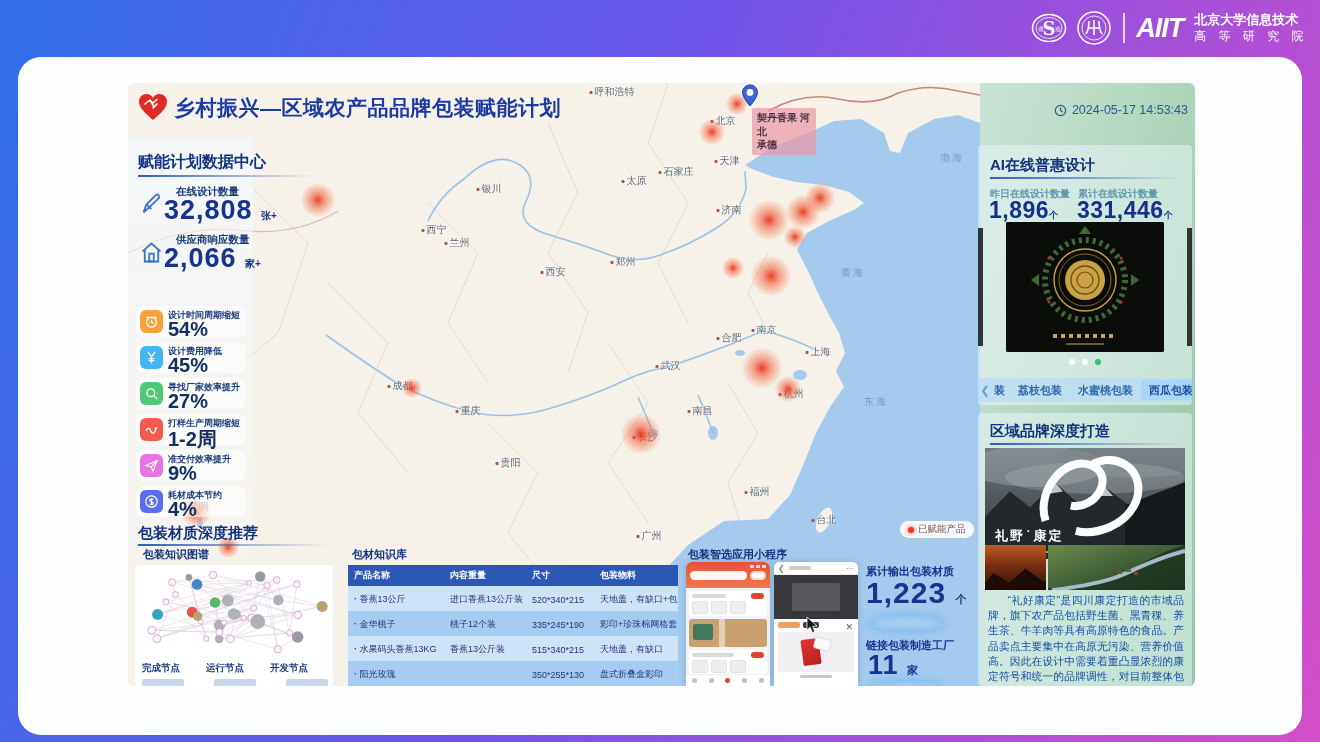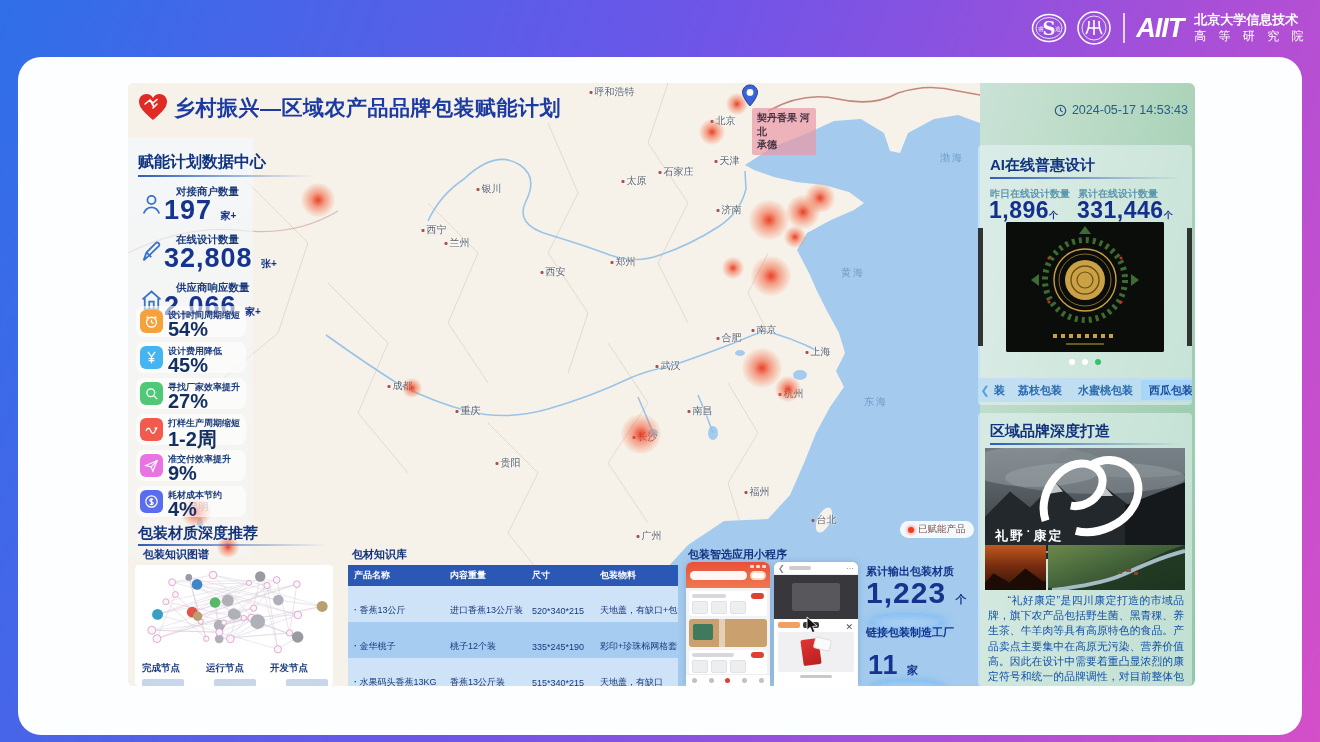--- a/index.html
+++ b/index.html
@@ -65,21 +65,21 @@
   
   .graph-card { position:absolute; left:7px; top:482px; width:198px; height:121px; background:#fff; border-radius:4px; overflow:hidden; padding:3px; }
   .g-legend { display:flex; gap:26px; margin:2px 0 0 4px; }
   .g-legend span { font-size:9.5px; font-weight:bold; color:#1a3a7a; }
   .g-bars { display:flex; gap:30px; margin:4px 0 0 4px; }
   .g-bars i { width:42px; height:8px; background:#c9d6ea; border-radius:2px; }
   
   .kb-label { position:absolute; left:224px; top:464px; font-size:11px; font-weight:bold; color:#12337e; }
   .kb { position:absolute; left:220px; top:482px; width:330px; border-collapse:collapse; table-layout:fixed; font-size:9px; }
   .kb th { background:#2b57b5; color:#fff; font-weight:bold; text-align:left; padding:4px 6px; white-space:nowrap; }
-  .kb td { color:#1a3a7a; padding:18px 6px 5px 6px; white-space:nowrap; overflow:hidden; }
+  .kb td { color:#1a3a7a; padding:7px 6px 5px 6px; white-space:nowrap; overflow:hidden; }
   .kb tr:nth-child(odd) td { background:#cfe3f8; }
   .kb tr:nth-child(even) td { background:#a6cdf1; }
   .kb td b { font-weight:bold; }
   
   .mini-label { position:absolute; left:560px; top:464px; font-size:11px; font-weight:bold; color:#12337e; }
   .phone { position:absolute; top:479px; width:84px; height:124px; background:#fff; border-radius:6px 6px 0 0;
     box-shadow:0 0 6px rgba(80,110,160,.35); overflow:hidden; }
   .ph1 { left:558px; } .ph2 { left:646px; }
   .ph-hd { height:26px; background:linear-gradient(180deg,#e8503a,#f07850); padding:3px 4px; }
   .ph-status { display:flex; justify-content:flex-end; gap:2px; }
@@ -295,28 +295,20 @@
     <svg class="clk" viewBox="0 0 14 14" fill="none" stroke="#265e86" stroke-width="1.3">
       <circle cx="7" cy="7" r="5.6"></circle>
           <path d="M7 3.8V7l2.3 1.5"></path>
     </svg>
     <span>2024-05-17 14:53:43</span>
   </div>
 
   <div class="sec-title" style="left:10px;top:69px;font-size:16px;">赋能计划数据中心</div>
   <div class="u-line" style="left:10px;top:92px;width:176px;"></div>
   <div class="stats" id="stats">
-        <div class="stat">
-          <div class="ic"><svg viewBox="0 0 24 24" fill="none" stroke="#3a72c8" stroke-width="1.6">
-              <circle cx="12" cy="8" r="3.6"></circle>
-              <path d="M5 20c1.5-4 4-5.5 7-5.5s5.5 1.5 7 5.5"></path>
-            </svg></div>
-          <div class="lb">对接商户数量</div>
-          <div class="vl">197 <span class="un">家+</span></div>
-        </div>
         <div class="stat">
           <div class="ic"><svg viewBox="0 0 24 24" fill="none" stroke="#3a72c8" stroke-width="1.6">
               <path d="M5 19l2.5-7L16 3.5c1.5-1.2 3.8 1 2.6 2.6L10 14.5 5 19z"></path>
               <path d="M7.8 12.2l4 4"></path>
             </svg></div>
           <div class="lb">在线设计数量</div>
           <div class="vl">32,808 <span class="un">张+</span></div>
         </div>
         <div class="stat">
           <div class="ic"><svg viewBox="0 0 24 24" fill="none" stroke="#3a72c8" stroke-width="1.6">
@@ -644,21 +636,21 @@
   </div>
   <svg class="cursor" viewBox="0 0 13 18">
     <path d="M1,1 L1,14 L4.2,11.2 L6.4,16.6 L8.8,15.6 L6.6,10.4 L11,10 Z" fill="#111" stroke="#fff" stroke-width=".8"></path>
   </svg>
 
   <div class="out-lb" style="left:738px;top:481px;">累计输出包装材质</div>
   <div class="out-vl" style="left:738px;top:493px;font-size:30px;">
     <span>1,223</span> <span class="out-un">个</span>
   </div>
   <div class="ring" style="left:740px;top:532px;"></div>
-  <div class="out-lb" style="left:738px;top:542px;">链接包装制造工厂</div>
+  <div class="out-lb" style="left:738px;top:555px;">链接包装制造工厂</div>
   <div class="out-vl" style="left:740px;top:567px;font-size:27px;">
     <span>11</span> <span class="out-un">家</span>
   </div>
   <div class="ring" style="left:740px;top:598px;"></div>
 
   <div class="side-panel" style="top:62px;height:260px;">
     <div class="sp-title" style="top:11px;">AI在线普惠设计</div>
     <div class="u-line" style="left:12px;top:32px;width:192px;"></div>
     <div class="ai-lb" style="left:12px;top:42px;">昨日在线设计数量</div>
     <div class="ai-lb" style="left:100px;top:42px;">累计在线设计数量</div>

